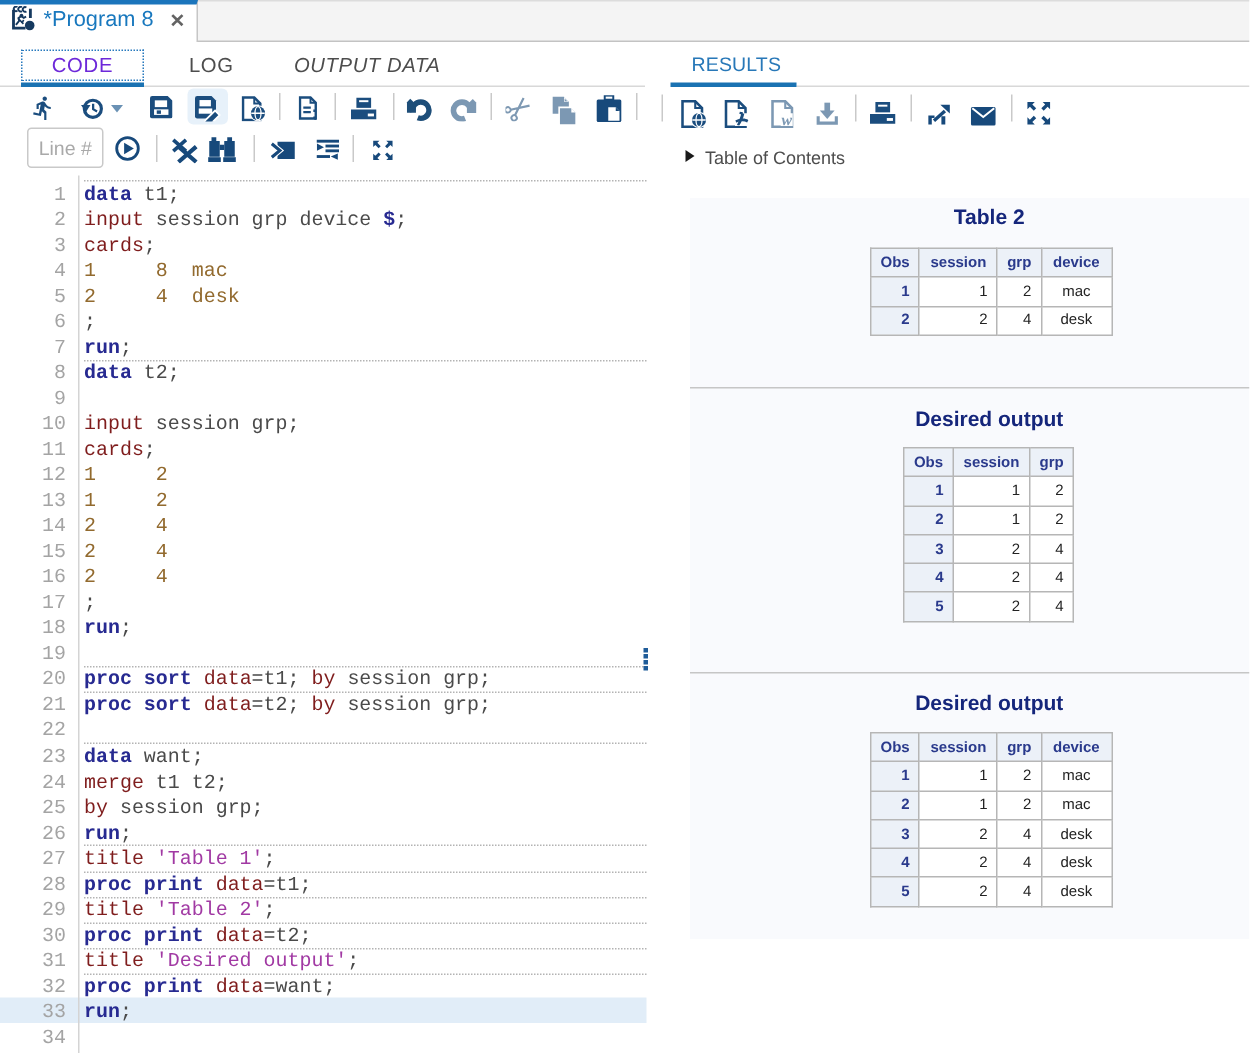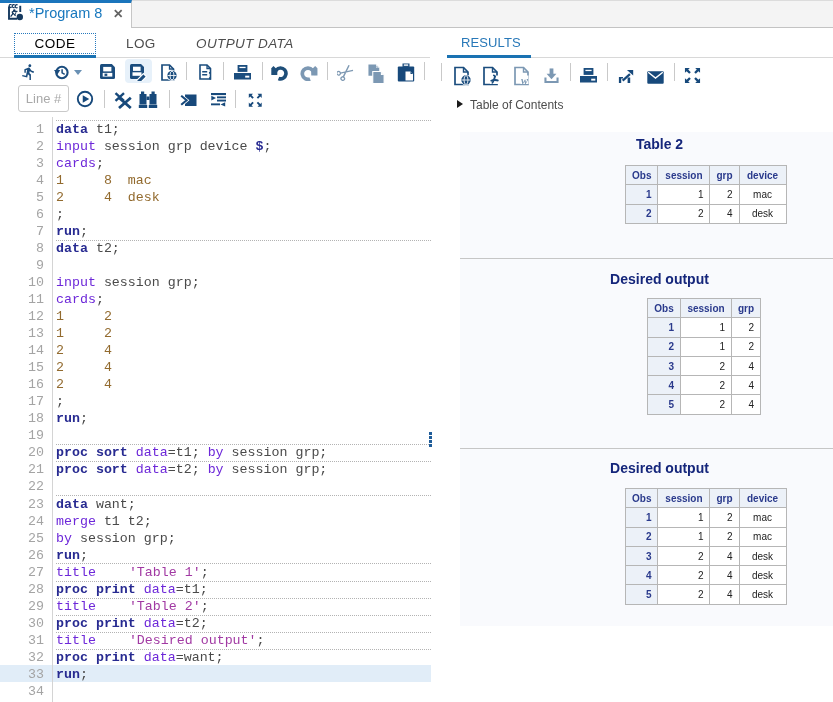--- a/index.html
+++ b/index.html
@@ -6,42 +6,42 @@
   html,body { width:833px; height:702px; background:#fff; overflow:hidden; }
   body { position:relative; font-family:"Liberation Sans", sans-serif; }
   .abs { position:absolute; }
   #tabrest { left:132px; top:0; width:701px; height:28px; background:#f4f4f4; border-bottom:1px solid #c3c3c3; border-top:1px solid #dcdcdc; }
   #tabactive { left:0; top:0; width:132px; height:28px; background:#fff; border-top:3px solid #1b75bc; border-right:1px solid #c6c6c6; }
   #tabtitle { left:29px; top:5px; font-size:14.5px; color:#1878be; }
   #tabclose { left:113px; top:6px; font-size:12.5px; color:#636363; font-weight:bold; font-family:"Liberation Sans",sans-serif; }
   
   .graybord { background:#d8d8d8; height:1px; }
   .tablbl { font-size:13.5px; letter-spacing:0.4px; color:#4d4d4d; }
-  #codetab { left:14px; top:33px; width:82px; height:21px; border:1px dotted #2779bd; text-align:center; color:#000000; font-size:13.5px; letter-spacing:0.5px; line-height:20px; }
+  #codetab { left:14px; top:33px; width:82px; height:21px; border:1px dotted #2779bd; text-align:center; color:#6d28d9; font-size:13.5px; letter-spacing:0.5px; line-height:20px; }
   .blueline { background:#1a72b2; height:3px; }
   
   .sep1 { width:1px; background:#c9c9c9; }
   #lineno { left:18px; top:85px; width:51px; height:27px; border:1px solid #c9c9c9; border-radius:3px; color:#a9a9a9; font-size:13px; line-height:25px; text-align:center; }
   
   #gutterline { left:52px; top:117px; width:1px; height:585px; background:#d4d4d4; }
   #curline { left:0px; top:665px; width:431px; height:17px; background:#e1edf8; }
   .dotsep { height:1px; left:56px; width:375px; border-top:1px dotted #b3b3b3; }
   #gutter { left:0; top:120.5px; width:44px; text-align:right; font-family:"Liberation Mono",monospace; font-size:13.3px; line-height:17.04px; color:#a4a4a4; white-space:pre; }
   #code { left:56px; top:120.5px; font-family:"Liberation Mono",monospace; font-size:13.3px; line-height:17.04px; color:#4a4a4a; white-space:pre; }
   #code .k { font-weight:bold; color:#272a91; }
-  #code .s { color:#6d28d9; }
+  #code .s { color:#7f1d1d; }
   #code .d { color:#926a2e; }
-  #code .q { color:#a139a3;margin-left:25px; }
+  #code .q { color:#a139a3; }
   
   .spdot { width:2.5px; height:2.5px; background:#1f5c99; left:429px; }
   
   #resbg { left:460px; top:132px; width:373px; height:494px; background:#f9fafd; }
   .rsep { left:460px; width:373px; height:1px; background:#c6c6c6; }
   .rtitle { width:373px; left:473px; text-align:center; font-weight:bold; font-size:14px; color:#15267b; }
-  table.sas { border-collapse:collapse; position:absolute; font-size:10px;margin-left:45px; }
+  table.sas { border-collapse:collapse; position:absolute; font-size:10px; }
   table.sas td, table.sas th { border:1px solid #b6b6b6; padding:0 6px; height:19.3px; background:#fff; color:#222; text-align:right; }
   table.sas th { background:#ecf1f8; color:#2a3a8c; font-weight:bold; text-align:center; }
   table.sas td.obs { background:#ecf1f8; color:#2a3a8c; font-weight:bold; }
   table.sas td.lft { text-align:center; }
   #toc { left:470px; top:98px; font-size:12px; color:#4d4d4d; }
   #toctri { left:457px; top:100px; width:0; height:0; border-left:6px solid #1a1a1a; border-top:4.5px solid transparent; border-bottom:4.5px solid transparent; }
 </style>
 </head>
 <body>
 

